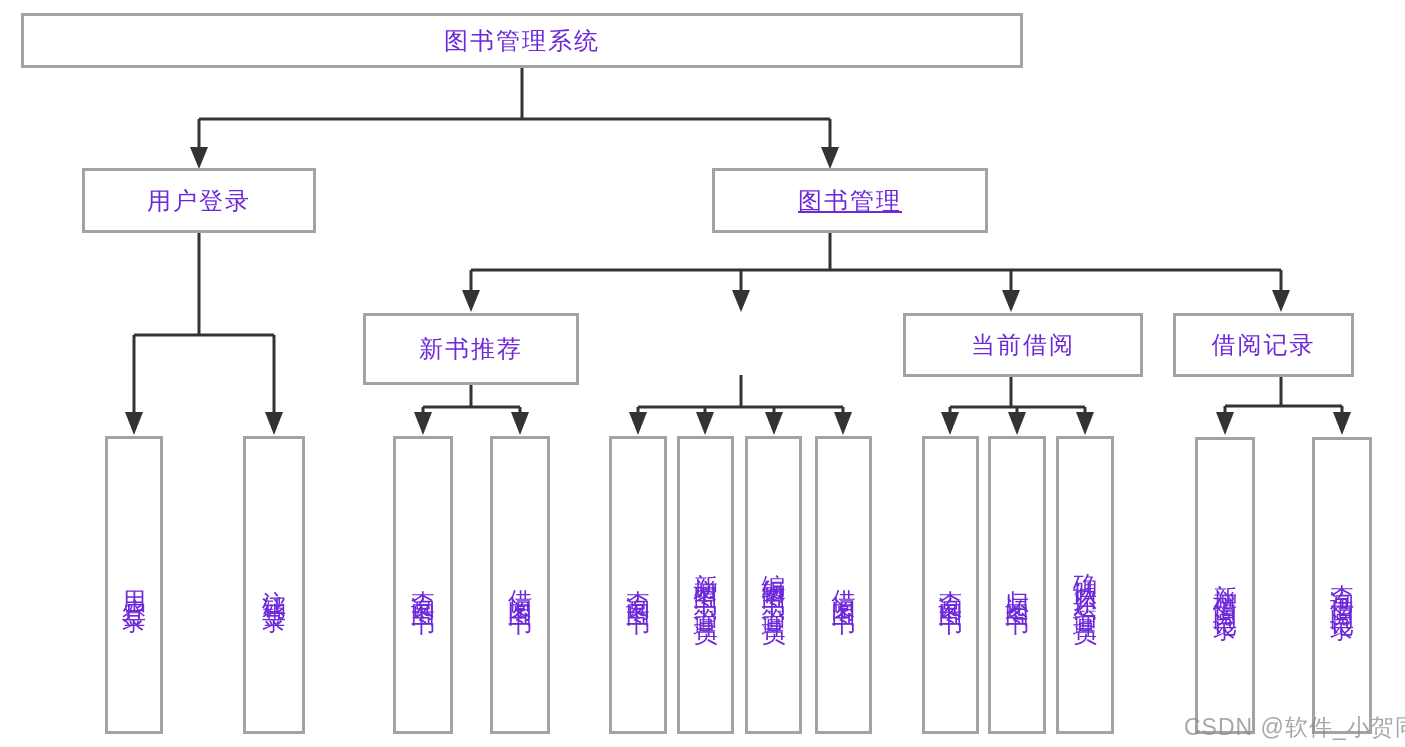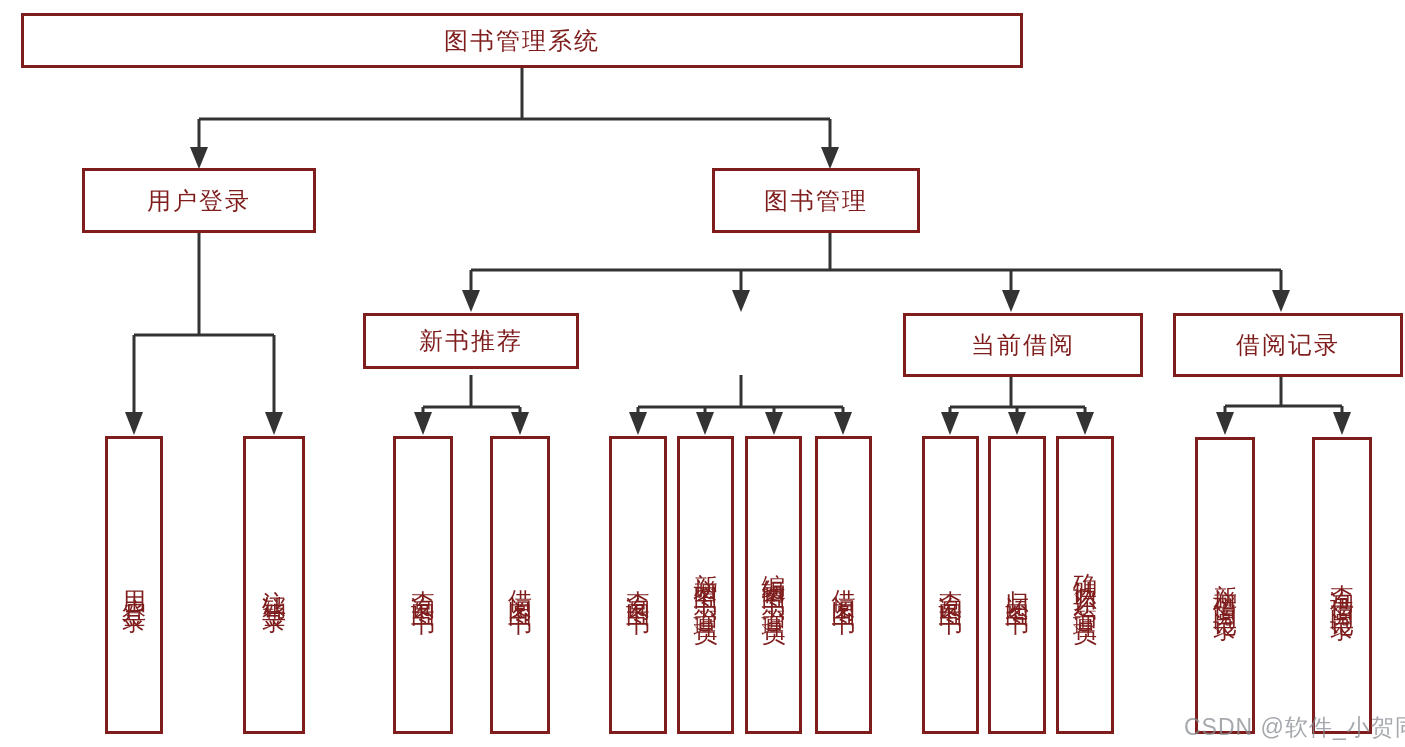--- a/index.html
+++ b/index.html
@@ -9,25 +9,25 @@
     height: 747px;
     background: #ffffff;
     overflow: hidden;
     font-family: "Liberation Sans", sans-serif;
   }
   svg.wires { position: absolute; left: 0; top: 0; z-index: 1; }
   .node {
     position: absolute;
     box-sizing: border-box;
     background: #ffffff;
-    border: 3px solid #7f1d1d;
+    border: 3px solid #a3a3a3;
     display: flex;
     align-items: center;
     justify-content: center;
-    color: #7f1d1d;
+    color: #6d28d9;
     z-index: 2;
   }
   .h-node span {
     font-size: 24px;
     letter-spacing: 2px;
     white-space: nowrap;
   }
   .v-node span {
     writing-mode: vertical-rl;
     text-orientation: mixed;
@@ -129,31 +129,31 @@
     </g>
   </svg>
 
   <div class="node h-node" style="left:21px; top:13px; width:1002px; height:55px;">
     <span>图书管理系统</span>
   </div>
 
   <div class="node h-node" style="left:82px; top:168px; width:234px; height:65px;">
     <span>用户登录</span>
   </div>
-  <div class="node h-node" style="left:712px; top:168px; width:208px; height:65px;">
+  <div class="node h-node" style="left:712px; top:168px; width:276px; height:65px;text-decoration:underline;">
     <span>图书管理</span>
   </div>
 
-  <div class="node h-node" style="left:363px; top:313px; width:216px; height:56px;font-family:Liberation Serif, serif;">
+  <div class="node h-node" style="left:363px; top:313px; width:216px; height:72px;font-family:Liberation Serif, serif;">
     <span>新书推荐</span>
   </div>
   <div class="node h-node" style="left:903px; top:313px; width:240px; height:64px;">
     <span>当前借阅</span>
   </div>
-  <div class="node h-node" style="left:1173px; top:313px; width:230px; height:64px;">
+  <div class="node h-node" style="left:1173px; top:313px; width:181px; height:64px;">
     <span>借阅记录</span>
   </div>
 
   <div class="node v-node" style="left:105px; top:436px; width:58px; height:298px;">
     <span>用户登录</span>
   </div>
   <div class="node v-node" style="left:243px; top:436px; width:62px; height:298px;">
     <span>注销登录</span>
   </div>
 

